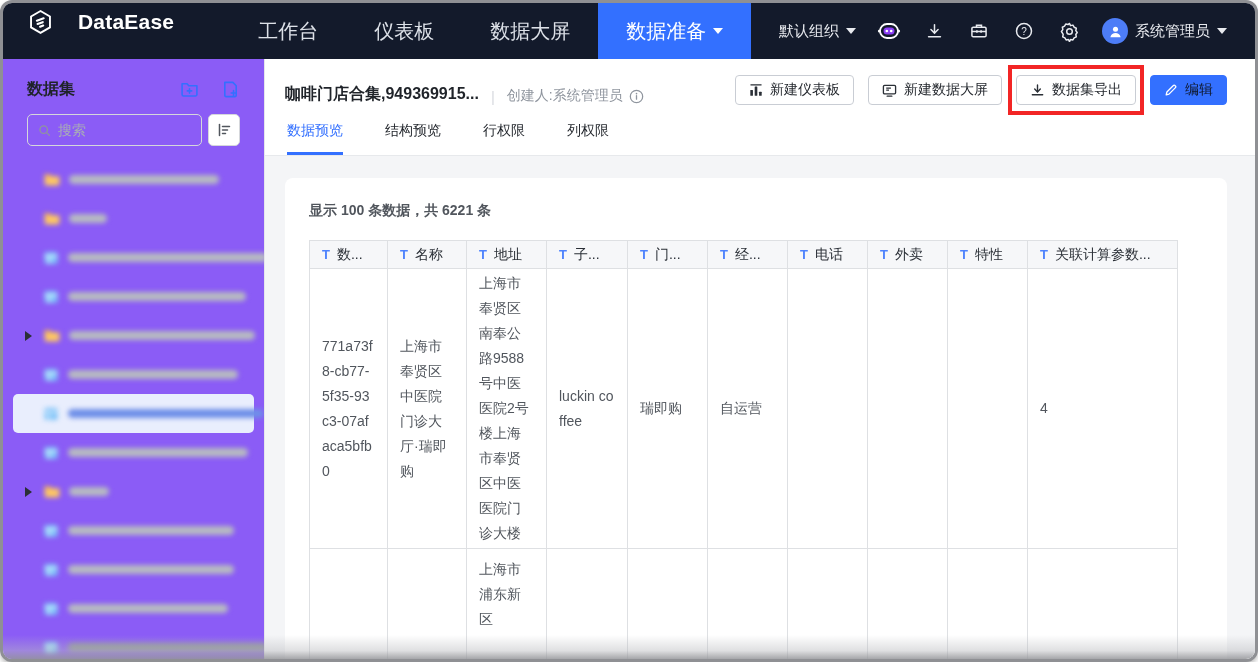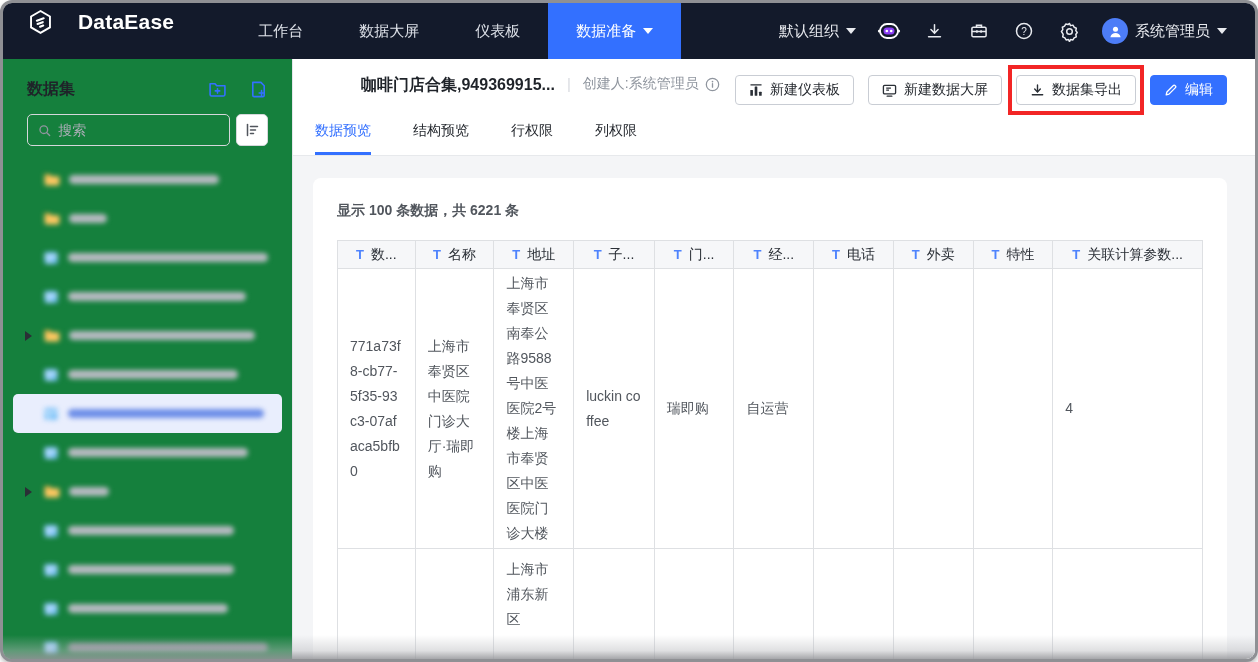--- a/index.html
+++ b/index.html
@@ -8,74 +8,74 @@
   body{font-family:"Liberation Sans","DejaVu Sans",sans-serif; color:#1F2329;}
 
   .screen{position:relative; width:1258px; height:662px; border:3px solid #8f9094; border-radius:12px;
           overflow:hidden; background:#fff; box-shadow:0 3px 5px rgba(0,0,0,.25);}
 
   
   .topnav{height:56px; background:#131A2B; display:flex; align-items:stretch; color:#E8EAEF;}
   .brand{display:flex; align-items:center; gap:24px; padding:0 26px 18px 24px; cursor:pointer;}
   .brand-name{font-size:21px; font-weight:700; color:#fff; letter-spacing:.2px;}
   .nav-items{display:flex; align-items:stretch; margin-left:30px;}
-  .nav-item{display:flex; align-items:center; gap:7px; padding:4px 28px; font-size:15px; color:#DDE1E8; cursor:pointer;}
+  .nav-item{display:flex; align-items:center; gap:7px; padding:4px 28px; font-size:20px; color:#DDE1E8; cursor:pointer;}
   .nav-item.active{background:var(--accent); color:#fff;}
   .caret{width:0; height:0; border-left:5px solid transparent; border-right:5px solid transparent; border-top:6px solid currentColor; display:inline-block;}
   .nav-right{margin-left:auto; display:flex; align-items:center; gap:21px; padding-right:28px;}
   .org,.user{display:flex; align-items:center; gap:7px; font-size:15px; color:#E8EAEF; cursor:pointer;}
   .icon-btn{display:flex; align-items:center; justify-content:center; width:24px; height:24px; cursor:pointer;}
   .avatar{width:26px; height:26px; border-radius:50%; background:#4D7DF7; display:flex; align-items:center; justify-content:center;}
 
   
   .app-body{display:flex; height:600px;}
 
   
-  .sidebar{width:290px; background:#15803d; border-right:1px solid #E5E6EB; display:flex; flex-direction:column; overflow:hidden;}
+  .sidebar{width:262px; background:#8b5cf6; border-right:1px solid #E5E6EB; display:flex; flex-direction:column; overflow:hidden;}
   .sb-head{display:flex; align-items:center; padding:20px 24px 0 24px;}
   .sb-title{font-size:16px; font-weight:700;}
   .sb-head-icons{margin-left:auto; display:flex; gap:22px;}
   .sb-search-row{display:flex; gap:6px; padding:14px 24px 10px 24px;}
   .sb-search{flex:1; display:flex; align-items:center; gap:7px; height:32px; border:1px solid #D5D7DB; border-radius:5px; padding:0 10px; color:#A6AAB2;}
   .sb-search input{border:none; outline:none; width:100%; font-size:14px; color:#1F2329; background:transparent;}
   .sb-search input::placeholder{color:#A9ADB5;}
   .sort-btn{width:32px; height:32px; border:1px solid #D5D7DB; border-radius:5px; background:#fff; display:flex; align-items:center; justify-content:center; cursor:pointer;}
   .tree{flex:1; padding:4px 10px 0 10px; overflow:hidden;}
   .tree-row{position:relative; display:flex; align-items:center; height:39px; padding-left:30px; border-radius:5px; cursor:pointer;}
   .tree-row.selected{background:#E9EEFD;}
   .tree-arrow{position:absolute; left:12px; width:0; height:0; border-top:5px solid transparent; border-bottom:5px solid transparent; border-left:7px solid #2b2f36;}
   .blurwrap{display:flex; align-items:center; gap:9px; filter:blur(2.6px);}
   .bar{height:9px; border-radius:5px; background:#B7BAC1;}
   .tree-row.selected .bar{background:#6E8FE8;}
   .tree-row.cut .bar{background:#8F939B;}
 
   
   .main{flex:1; display:flex; flex-direction:column; background:#F4F5F7; overflow:hidden;}
   .main-header{background:#fff; padding:16px 28px 0 20px; border-bottom:1px solid #E7E9EC;}
-  .title-row{display:flex; align-items:flex-start;margin-left:48px;}
+  .title-row{display:flex; align-items:flex-end;}
   .ds-title{font-size:16px; font-weight:700;}
   .title-div{color:#D8DADF; margin:0 12px; font-size:15px;}
   .creator{font-size:14px; color:#8F959E; display:flex; align-items:center; gap:6px;}
   .hdr-actions{margin-left:auto; display:flex; align-items:center; gap:14px;}
   .btn{display:flex; align-items:center; gap:7px; height:30px; padding:0 13px; border:1px solid #C9CDD4; border-radius:4px;
        background:#fff; font-size:14px; color:#1F2329; cursor:pointer; font-family:inherit;}
-  .btn.primary{background:var(--accent); border-color:var(--accent); color:#ffffff;}
+  .btn.primary{background:var(--accent); border-color:var(--accent); color:#0f172a;}
   .ring-wrap{position:relative;}
   .red-ring{position:absolute; inset:-10px -8px; border:4px solid #F22525; pointer-events:none;}
   .tabs{display:flex; gap:42px; margin-top:17px; padding-left:2px;}
   .tab{font-size:14px; color:#1F2329; padding-bottom:12px; border-bottom:3px solid transparent; cursor:pointer;}
   .tab.active{color:var(--accent); border-bottom-color:var(--accent); font-weight:500;}
 
   .content{flex:1; padding:22px 28px 0 20px; overflow:hidden;}
   .card{background:#fff; border-radius:8px 8px 0 0; padding:24px; height:100%; overflow:hidden;}
   .summary{font-size:14px; color:#51565D; margin-bottom:20px;font-weight:bold;}
 
   table{border-collapse:collapse; table-layout:fixed; font-size:14px; color:#51565D;}
   th,td{border:1px solid #DEE0E3; padding:2px 12px; line-height:25px; text-align:left; word-break:break-all; vertical-align:middle;}
-  thead th{background:#F6F7F9; height:28px; padding:0 12px; font-weight:400; color:#2A2F36; white-space:nowrap; overflow:hidden;text-align:center;}
+  thead th{background:#F6F7F9; height:28px; padding:0 12px; font-weight:400; color:#2A2F36; white-space:nowrap; overflow:hidden;}
   .t-ico{color:#4E83FD; font-weight:600; margin-right:7px; font-size:13px;}
   tr.row-cut{height:150px;}
   tr.row-cut td{vertical-align:top; padding-top:8px;}
 
   .bottom-fade{position:absolute; left:0; right:0; bottom:0; height:24px; pointer-events:none; z-index:40;
     background:linear-gradient(180deg, rgba(190,191,195,0) 0%, rgba(185,186,190,.45) 65%, rgba(150,151,155,.85) 100%);}
 
   svg{display:block;}
 </style>
 </head>
@@ -93,24 +93,24 @@
             <path d="M11.6 15.7l2.8-1"></path>
         </g>
       </svg>
       <span class="brand-name">DataEase</span>
     </div>
     <nav class="nav-items">
         <div class="nav-item">
           <span>工作台</span>
         </div>
         <div class="nav-item">
+          <span>仪表板</span>
+        </div>
+        <div class="nav-item">
           <span>数据大屏</span>
-        </div>
-        <div class="nav-item">
-          <span>仪表板</span>
         </div>
         <div class="nav-item active">
           <span>数据准备</span>
           <span class="caret"></span>
         </div>
       </nav>
     <div class="nav-right">
       <div class="org">
         <span>默认组织</span>
         <span class="caret"></span>

